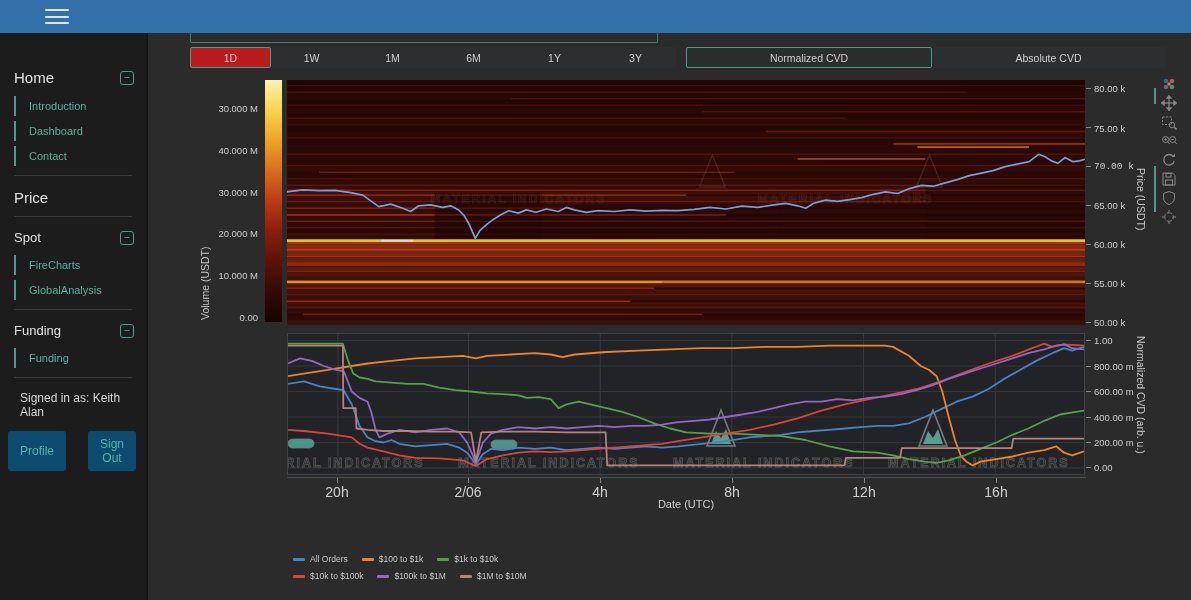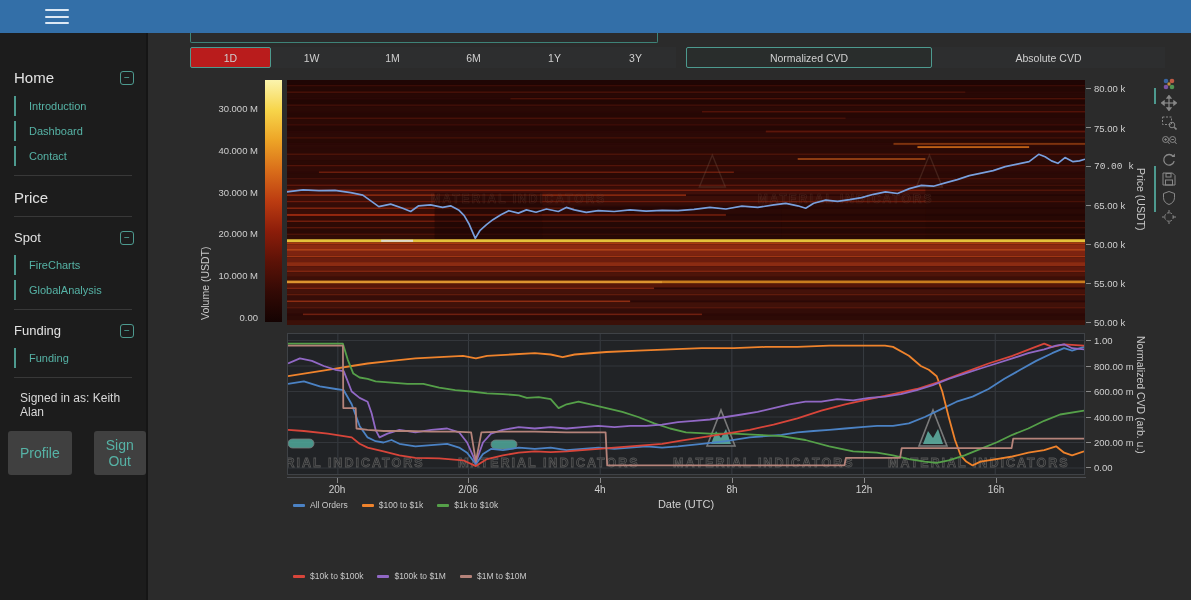--- a/index.html
+++ b/index.html
@@ -16,39 +16,39 @@
   .sidebar { position:absolute; left:0; top:33px; width:148px; height:567px; background:#1c1c1c; border-right:2px solid #151515; padding:36px 12px 0 14px; z-index:20; }
   .sb-header { display:flex; align-items:center; justify-content:space-between; color:#e2e2e2; margin-bottom:10px; }
   .sb-header.lg { font-size:15px; }
   .sb-header.sm { font-size:13px; }
   .collapse-btn { width:14px; height:14px; border:1px solid #4d9a8f; border-radius:3px; color:#54b2a5; font-size:10px; line-height:11px; text-align:center; cursor:pointer; background:transparent; }
   .sb-items { margin-bottom:4px; }
   .sb-item { border-left:2px solid #4d9a8f; padding:4px 0 4px 13px; margin-bottom:5px; color:#56b3a6; font-size:11px; cursor:pointer; }
   .sb-divider { border:none; border-top:1px solid #383838; margin:9px 2px 13px 0; }
   .signed-in { color:#d8d8d8; font-size:12px; margin:4px 0 12px 6px; }
   .sb-buttons { display:flex; gap:22px; margin-left:-6px; }
-  .sb-btn { background:#404040; border:none; border-radius:3px; color:#56b3a6; font-size:14px; padding:6px 12px; cursor:pointer; }
+  .sb-btn { background:#0c4a6e; border:none; border-radius:3px; color:#56b3a6; font-size:12px; padding:6px 12px; cursor:pointer; }
 
   
   .panel-edge { position:absolute; left:190px; top:30px; width:468px; height:13px; border:1px solid #3e8378; border-top:none; border-radius:0 0 2px 2px; }
   .range-group { position:absolute; left:190px; top:47px; height:21px; display:flex; background:#2d2e2f; }
   .range-btn { width:81px; height:21px; background:transparent; border:1px solid transparent; color:#cfcfcf; font-size:10.5px; cursor:pointer; }
   .range-btn.active { background:#b91c1c; border:1px solid #4d9a8f; border-radius:2px; }
   .cvd-group { position:absolute; left:686px; top:47px; height:21px; display:flex; background:#2d2e2f; }
   .cvd-btn { height:21px; background:transparent; border:1px solid transparent; color:#cfcfcf; font-size:10.5px; cursor:pointer; }
   .cvd-btn.n { width:246px; } .cvd-btn.a { width:233px; }
   .cvd-btn.active { background:#292d2c; border:1px solid #4d9a8f; border-radius:2px; }
 
   
   .colorbar { position:absolute; left:265px; top:80px; width:17px; height:242px; }
   .cb-tick { position:absolute; width:72px; text-align:right; color:#cfcfcf; font-size:9.5px; transform:translateY(-50%); left:186px; }
   .axis-title-v { position:absolute; color:#c8c8c8; font-size:10.5px; white-space:nowrap; }
   .ytick { position:absolute; left:1094px; color:#cfcfcf; font-size:9.5px; transform:translateY(-50%); }
   .tickmark-r { position:absolute; left:1086px; width:5px; height:1px; background:#8a8a8a; }
-  .xtick { position:absolute; width:44px; text-align:center; color:#cfcfcf; font-size:10px; top:484px; }
+  .xtick { position:absolute; width:44px; text-align:center; color:#cfcfcf; font-size:14px; top:484px; }
   .tickmark-b { position:absolute; width:1px; height:5px; background:#8a8a8a; top:478px; }
   .xaxis-line { position:absolute; left:287px; top:477px; width:799px; height:1px; background:#4a4d52; }
   .xaxis-title { position:absolute; left:606px; top:498px; width:160px; text-align:center; color:#d0d0d0; font-size:11px; }
 
   .heat-plot { position:absolute; left:287px; top:80px; width:798px; height:245px; background:#2b0806; }
   .cvd-plot { position:absolute; left:287px; top:333px; width:798px; height:142px; background:#212326; border:1px solid #3f4246; }
 
   
   .legend-row { position:absolute; left:293px; display:flex; gap:14px; align-items:center; }
   .legend-item { display:flex; align-items:center; gap:5px; cursor:pointer; }
@@ -247,21 +247,21 @@
         <path d="M0.0 42.2L15.9 39.6L39.8 35.8L63.7 32.0L79.6 29.5L103.5 26.9L127.4 24.4L151.2 23.1L175.1 21.8L187.9 24.4L199.0 21.8L222.9 20.5L246.8 19.2L262.7 20.5L274.6 23.1L286.6 20.5L318.4 18.0L350.2 16.7L382.1 15.4L413.9 14.2L445.8 14.2L477.6 12.9L509.4 12.9L541.3 11.6L573.1 11.6L597.0 11.6L605.0 12.9L620.9 21.8L632.8 32.0L640.8 35.8L648.7 42.2L654.3 57.5L660.7 83.0L667.0 106.0L672.6 121.3L678.2 127.6L684.6 131.4L692.5 127.6L708.4 125.1L724.4 122.5L740.3 118.7L756.2 116.1L768.1 112.3L776.1 118.7L784.1 121.3L796.0 117.4" fill="none" stroke="#ef832c" stroke-width="1.8" stroke-linejoin="round"></path>
         <path d="M0.0 9.7L23.9 9.7L54.9 9.7L59.7 25.6L65.3 39.6L71.6 43.5L79.6 44.8L87.6 47.3L103.5 48.6L119.4 49.8L135.3 49.8L151.2 53.7L167.2 56.2L183.1 57.5L199.0 59.4L214.9 60.1L230.8 61.3L238.8 63.9L250.7 63.2L262.7 65.2L270.6 74.1L278.6 70.3L290.5 67.7L302.5 70.3L318.4 74.1L334.3 77.9L350.2 83.0L366.2 89.4L382.1 94.5L398.0 98.3L421.9 99.6L445.8 99.6L469.6 100.8L493.5 102.1L517.4 106.0L541.3 112.3L565.2 117.4L589.0 118.7L605.0 121.3L620.9 125.1L636.8 127.6L648.7 128.9L660.7 126.3L676.6 121.3L692.5 114.9L708.4 108.5L724.4 100.8L740.3 94.5L756.2 86.8L772.1 80.5L796.0 76.6" fill="none" stroke="#55a049" stroke-width="1.8" stroke-linejoin="round"></path>
         <path d="M0.0 95.8L15.9 97.0L39.8 99.6L63.7 103.4L71.6 109.8L79.6 113.6L95.5 117.4L111.4 121.3L127.4 123.8L151.2 124.4L175.1 126.3L187.9 132.1L199.0 125.1L214.9 121.3L230.8 118.7L246.8 117.4L262.7 118.1L278.6 117.4L294.5 116.1L310.4 114.9L326.4 113.6L342.3 112.3L358.2 111.1L374.1 109.8L390.0 107.2L413.9 103.4L437.8 99.6L461.7 95.8L485.6 90.6L509.4 84.3L533.3 76.6L557.2 70.3L581.1 65.2L605.0 60.1L628.8 55.0L652.7 47.3L676.6 38.4L700.5 29.5L724.4 21.8L744.3 14.2L756.2 9.7L764.2 12.9L776.1 10.3L796.0 11.6" fill="none" stroke="#d8453a" stroke-width="1.8" stroke-linejoin="round"></path>
         <path d="M0.0 29.5L11.9 24.4L23.9 26.9L35.8 32.0L47.8 35.8L55.7 37.1L63.7 57.5L71.6 63.9L79.6 67.7L83.6 79.2L87.6 95.8L91.5 103.4L99.5 99.6L111.4 95.8L127.4 98.3L143.3 95.8L159.2 94.5L171.1 98.3L179.1 108.5L187.9 128.3L195.0 108.5L203.0 99.6L214.9 95.8L230.8 93.2L246.8 94.5L262.7 93.2L278.6 94.5L294.5 93.2L310.4 91.9L326.4 93.2L342.3 91.9L358.2 91.9L374.1 90.6L390.0 88.1L406.0 86.8L421.9 85.5L437.8 83.0L453.7 80.5L469.6 77.9L485.6 74.1L501.5 70.3L517.4 67.7L533.3 67.7L549.2 65.2L565.2 66.4L581.1 63.9L597.0 62.6L612.9 60.1L628.8 56.2L644.8 51.1L660.7 44.8L676.6 39.6L692.5 34.5L708.4 29.5L724.4 24.4L740.3 19.2L756.2 15.4L768.1 11.6L776.1 10.3L784.1 14.2L796.0 15.4" fill="none" stroke="#9168c5" stroke-width="1.8" stroke-linejoin="round"></path>
         <path d="M0.0 11.6L23.9 11.6L54.9 11.6L55.3 74.1L67.7 74.1L68.5 94.5L79.6 95.8L95.5 97.0L119.4 97.0L143.3 97.7L167.2 97.7L183.1 98.3L187.9 127.6L193.4 98.3L214.9 97.7L246.8 97.7L278.6 98.3L317.6 98.3L319.2 131.4L358.2 131.4L437.8 131.4L517.4 131.4L556.4 131.4L558.0 123.8L597.0 123.8L612.1 123.8L613.7 114.2L676.6 114.2L723.6 114.2L725.2 104.7L764.2 104.7L796.0 104.7" fill="none" stroke="#b5837a" stroke-width="1.8" stroke-linejoin="round"></path>
       </svg></div>
 
   <div class="xaxis-line"></div>
   <div class="xaxis-title">Date (UTC)</div>
 
-  <div class="legend-row" id="legendRow1" style="top:500px">
+  <div class="legend-row" id="legendRow1" style="top:554px">
       <div class="legend-item">
         <span class="legend-swatch" style="background: rgb(75, 130, 196);"></span>
         <span class="legend-label">All Orders</span>
       </div>
       <div class="legend-item">
         <span class="legend-swatch" style="background: rgb(239, 131, 44);"></span>
         <span class="legend-label">$100 to $1k</span>
       </div>
       <div class="legend-item">
         <span class="legend-swatch" style="background: rgb(85, 160, 73);"></span>

